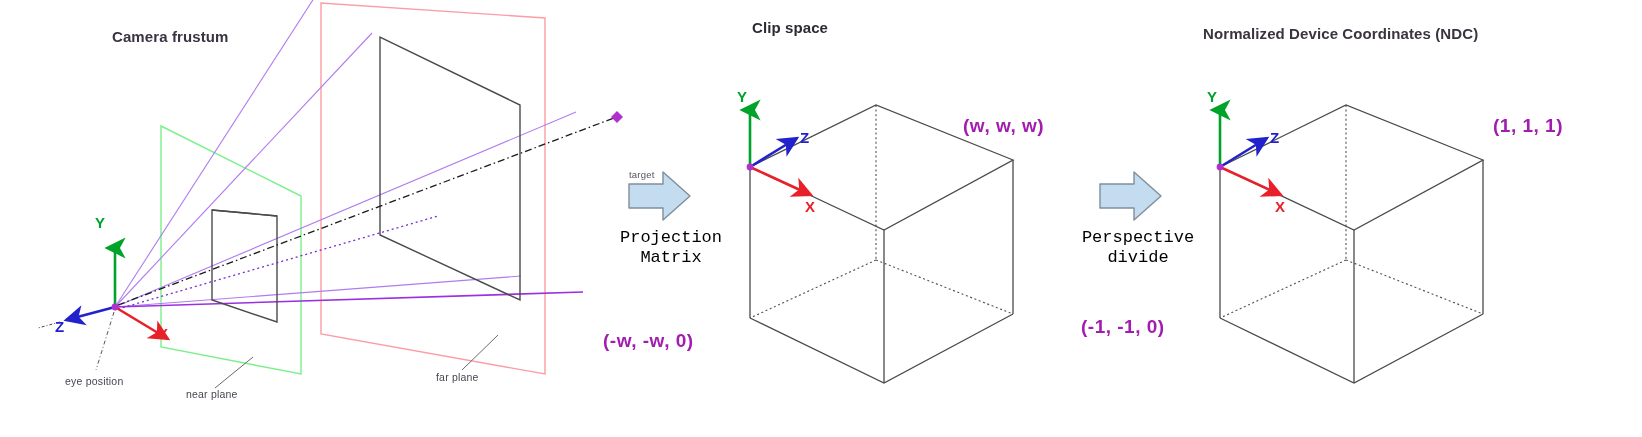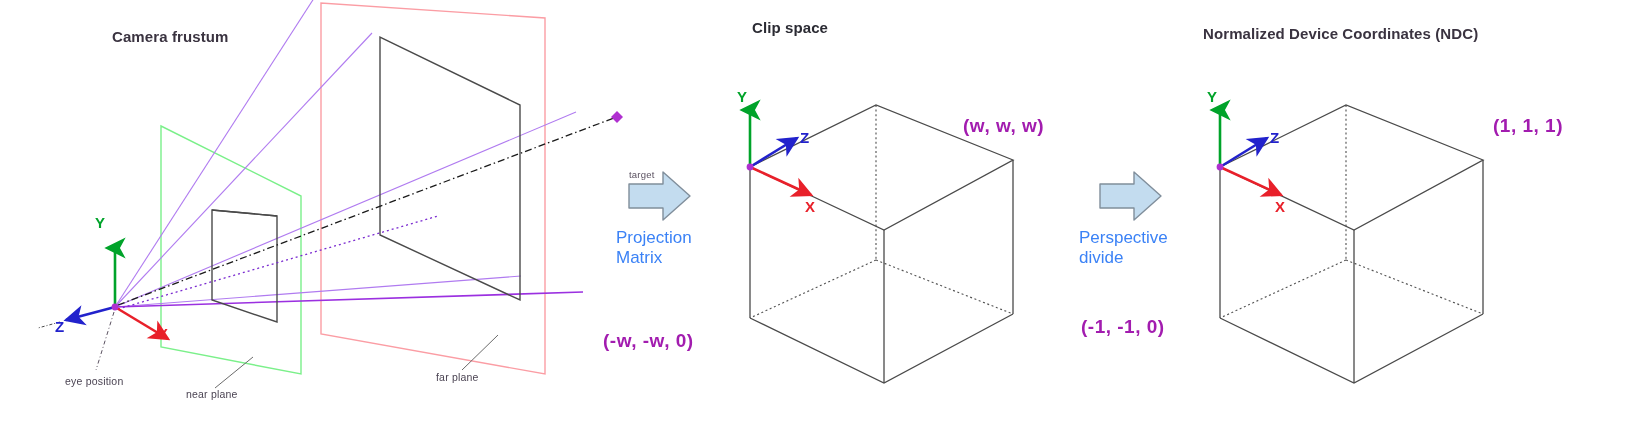--- a/index.html
+++ b/index.html
@@ -48,23 +48,24 @@
   .axis-x { color: #e8202a; }
   .axis-z { color: #2222cc; }
   .coord-label {
     font-size: 19px;
     font-weight: 700;
     color: #a21caf;
     letter-spacing: 0.5px;
   }
   .step-label {
     font-size: 17px;
-    color: #3b82f6;
-    text-align: left;
+    color: #000000;
+    text-align: center;
     line-height: 1.18;
+    font-family: Liberation Mono, monospace;
   }
   .small-note {
     font-size: 10.5px;
     color: #4b4453;
     letter-spacing: 0.2px;
   }
   .tiny-note {
     font-size: 9.5px;
     color: #5a5160;
     letter-spacing: 0.2px;

